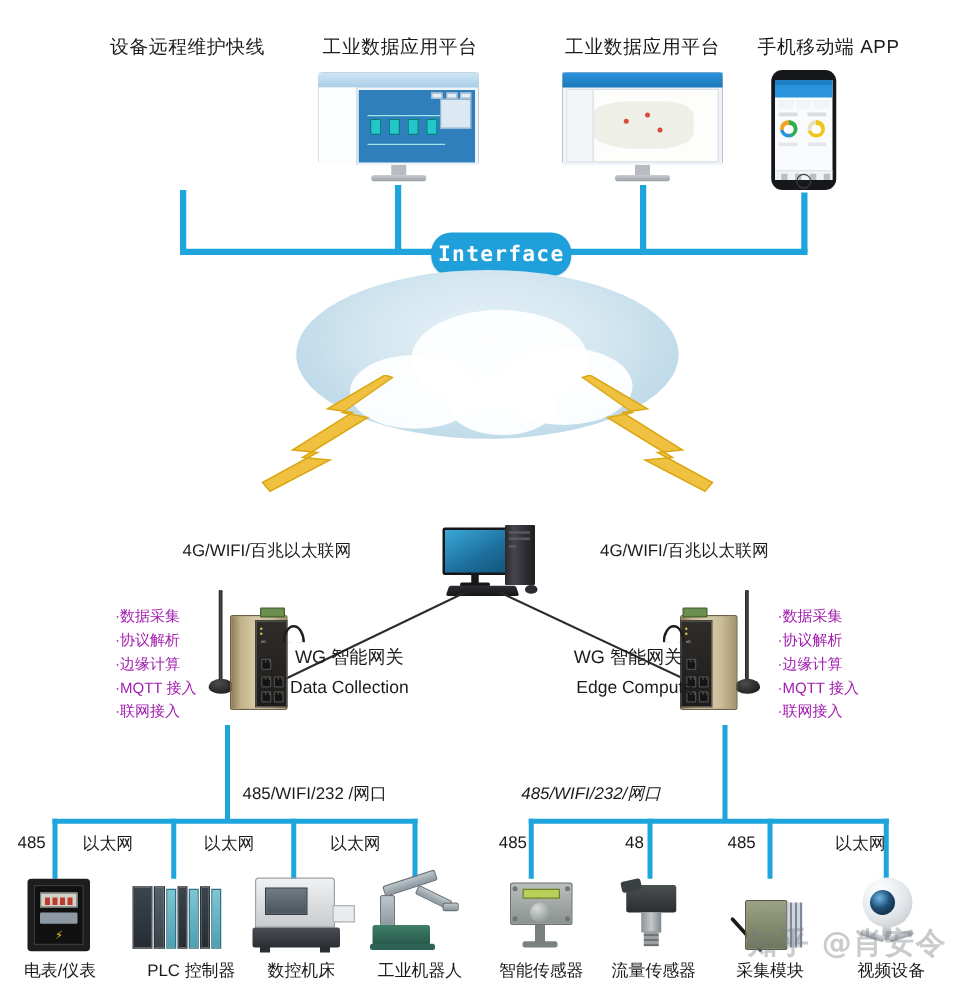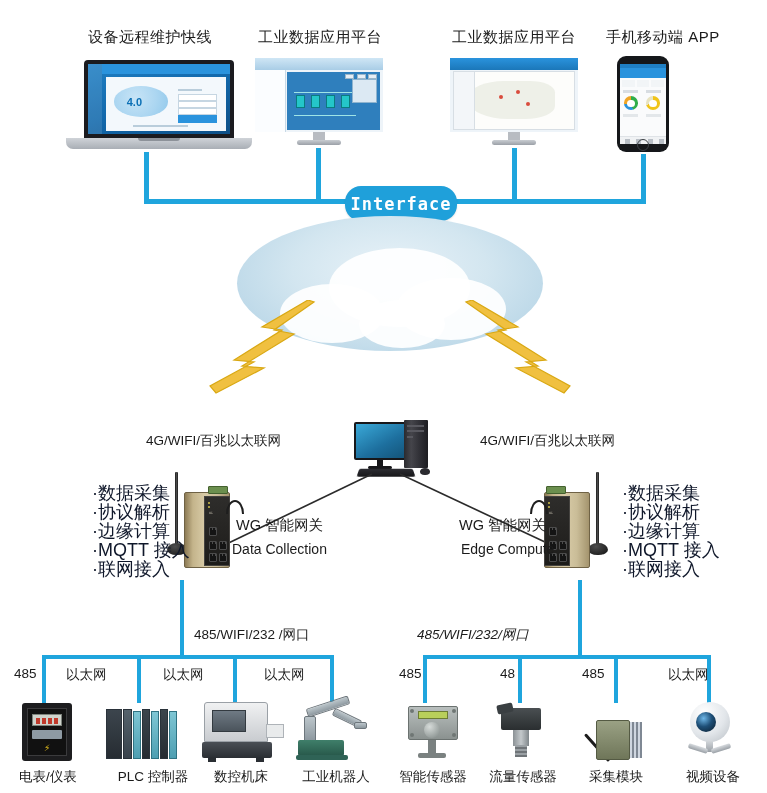--- a/index.html
+++ b/index.html
@@ -197,21 +197,21 @@
   .pc-bay { position:absolute; background:#58585f; }
   .pc-kbd {
     position:absolute;
     background:linear-gradient(180deg,#2e2e33,#17171a);
     border-radius:2px;
     transform:perspective(40px) rotateX(26deg);
   }
   .pc-mouse { position:absolute; background:#2b2b30; border-radius:50% 50% 45% 45%; }
 
   
-  .bullets { position:absolute; font-size:18px; color:#0f172a; line-height:19px; white-space:nowrap;}
+  .bullets { position:absolute; font-size:12px; color:#a21caf; line-height:19px; white-space:nowrap;}
 
   
   .meter-outer{position:absolute;background:#1d1d1f;border-radius:3px;}
   .meter-inner{position:absolute;background:#111;border:1px solid #3b3b3d;}
   .meter-disp{position:absolute;background:#cfd3cc;border:1px solid #7d837c;}
   .meter-seg{position:absolute;background:#c0392b;}
   .meter-strip{position:absolute;background:#8e9aa3;border-radius:1px;}
   .meter-bolt{position:absolute;color:#e8c21c;font-size:9px;}
 
   .plc-rack{position:absolute;}
@@ -257,41 +257,20 @@
 </head>
 <body>
 
 <div id="stage">
 
   <div class="cap" style="left:88px; top:28px;">设备远程维护快线</div>
   <div class="cap" style="left:258px; top:28px;">工业数据应用平台</div>
   <div class="cap" style="left:452px; top:28px;">工业数据应用平台</div>
   <div class="cap" style="left:606px; top:28px;">手机移动端 APP</div>
 
-  <div class="laptop-body" style="left:66px; top:60px; width:186px; height:90px;">
-    <div class="screen-frame" style="left:18px; top:0; width:150px; height:78px;">
-      <div class="screen">
-        <div class="lp-side"></div>
-        <div class="lp-topbar"></div>
-        <div class="lp-card">
-          <div class="lp-globe"></div>
-          <div class="lp-40">4.0</div>
-          <div class="lp-line" style="left:60%;top:22%;width:20%;"></div>
-          <div class="lp-field" style="left:60%;top:32%;width:33%;"></div>
-          <div class="lp-field" style="left:60%;top:45%;width:33%;"></div>
-          <div class="lp-field" style="left:60%;top:58%;width:33%;"></div>
-          <div class="lp-btn" style="left:60%;top:71%;width:33%;"></div>
-          <div class="lp-line" style="left:22%;top:88%;width:46%;"></div>
-        </div>
-      </div>
-    </div>
-    <div class="lap-base" style="left:0; top:78px; width:186px; height:11px;">
-      <div class="lap-notch"></div>
-    </div>
-  </div>
 
   <div class="abs" style="left:255px; top:58px; width:128px; height:88px;">
     <div class="screen-frame" style="left:0; top:0; width:128px; height:74px; border-radius:3px;">
       <div class="scada">
         <div class="scada-top"></div>
         <div class="scada-left"></div>
         <div class="scada-main">
           <div class="scada-wire" style="left:8%;top:34%;width:66%;"></div>
           <div class="scada-node" style="left:10%;top:40%;"></div>
           <div class="scada-node" style="left:26%;top:40%;"></div>
@@ -566,14 +545,15 @@
 
   <div class="abs" style="left:682px; top:702px; width:56px; height:60px;">
     <div class="cam-ball" style="left:8px;top:0;width:40px;height:40px;"></div>
     <div class="cam-lens" style="left:14px;top:10px;width:20px;height:20px;"></div>
     <div class="cam-stand" style="left:24px;top:38px;width:7px;height:12px;"></div>
     <div class="cam-stand" style="left:6px;top:44px;width:20px;height:5px;transform:rotate(18deg);"></div>
     <div class="cam-stand" style="left:29px;top:44px;width:20px;height:5px;transform:rotate(-18deg);"></div>
   </div>
   <div class="dev-lab" style="left:675px; top:768px; width:76px;">视频设备</div>
 
+  <div id="watermark" style="left:598px; top:738px;">知乎 @肖安令</div>
 
 </div>
 
 </body></html>

